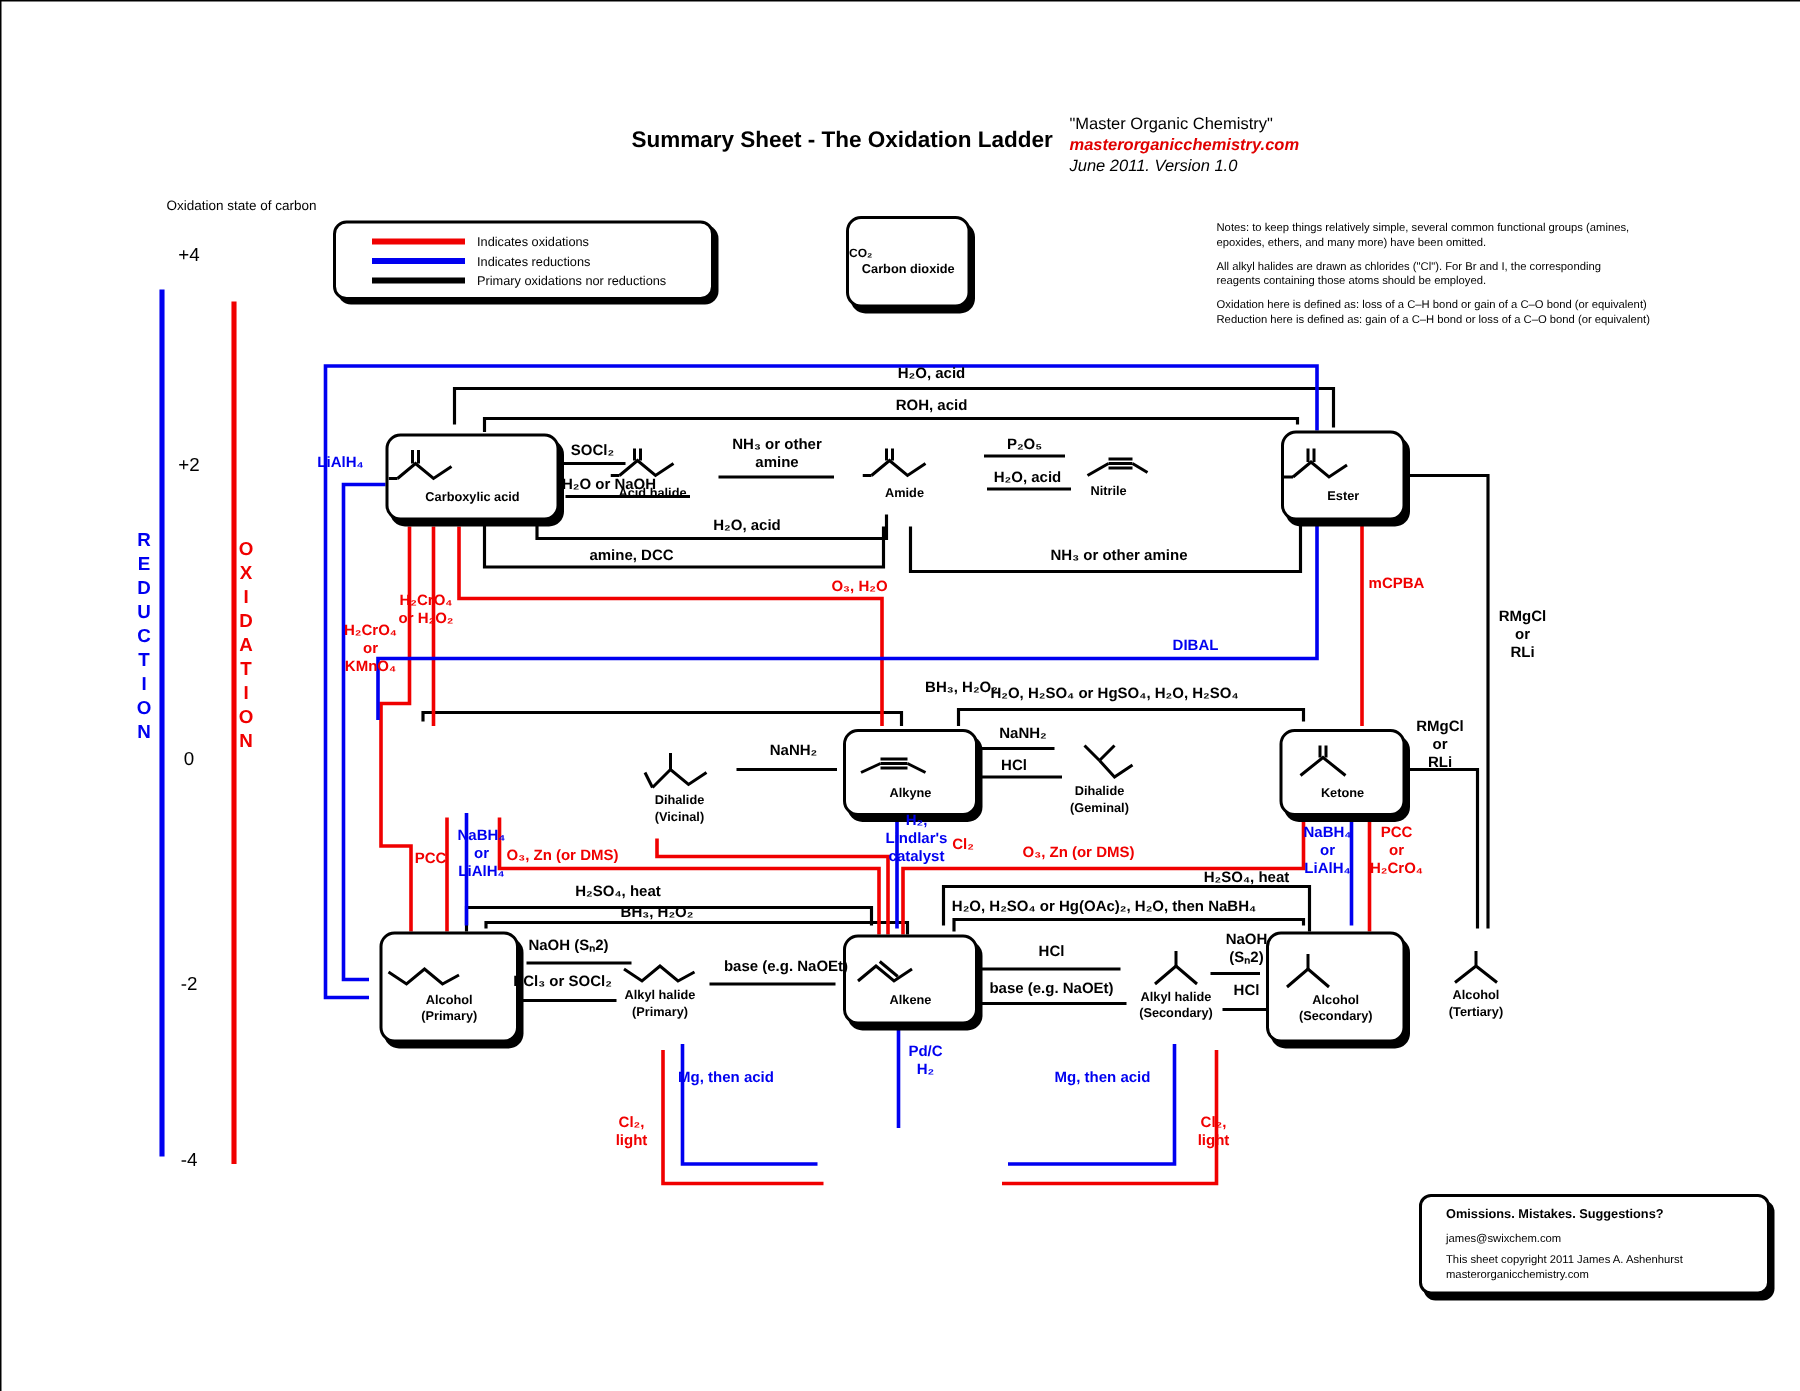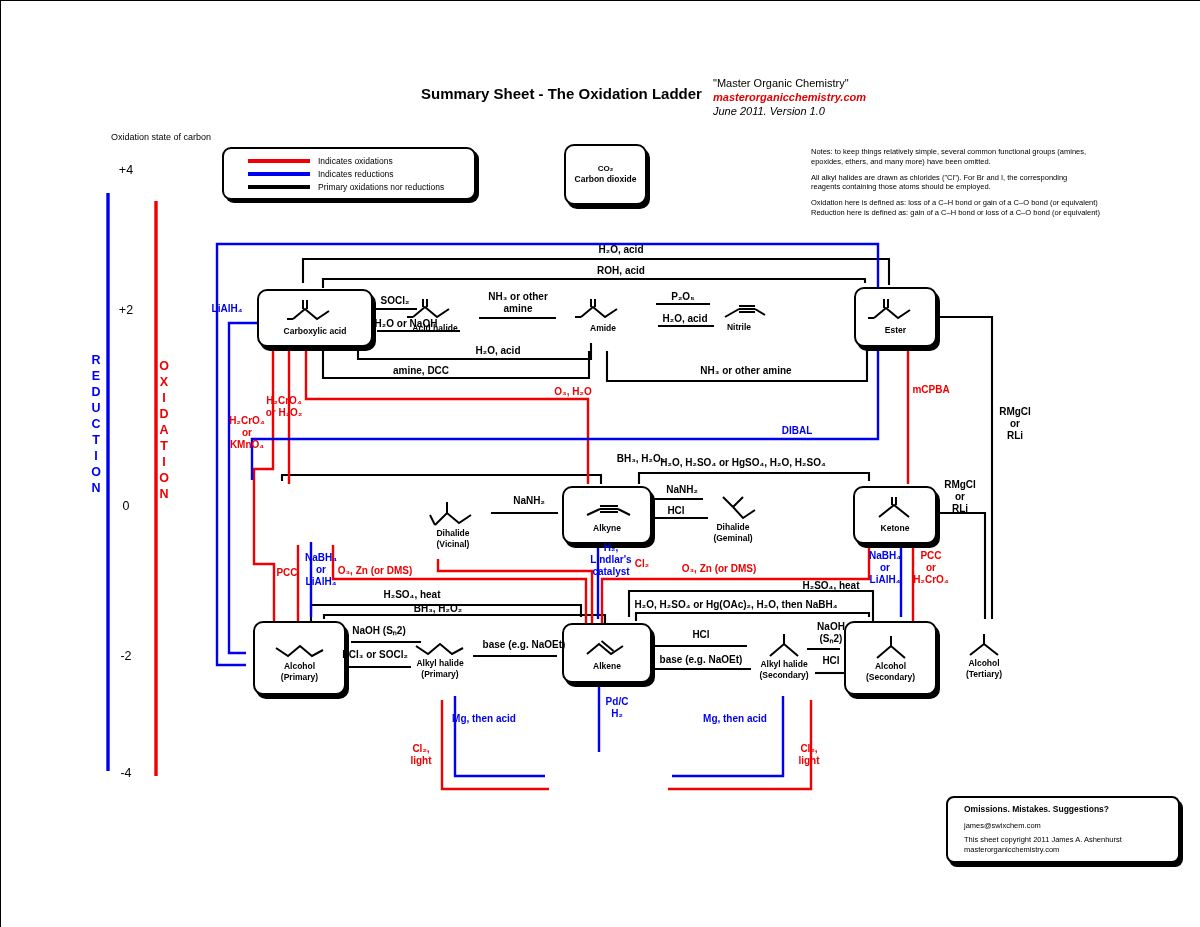--- a/index.html
+++ b/index.html
@@ -5,21 +5,21 @@
   html,body{margin:0;padding:0;background:#fff;}
   #canvas{position:relative;width:1200px;height:927px;background:#fff;border:1px solid #000;
           font-family:"Liberation Sans",sans-serif;overflow:hidden;}
   #wires{position:absolute;left:0;top:0;z-index:1;}
   #wires path{fill:none;}
   .lk{stroke:#000;stroke-width:2.1;}
   .lr{stroke:#f00000;stroke-width:2.4;}
   .lb{stroke:#0000f0;stroke-width:2.4;}
   .lax{stroke-width:3.4;}
   .cbox{position:absolute;z-index:2;background:#fff;border:2.5px solid #000;border-radius:10px;
-        box-shadow:3px 4px 0 #000;display:flex;flex-direction:column;align-items:center;
+        box-shadow:3px 4px 0 #000;display:flex;flex-direction:column;
         justify-content:center;gap:1px;}
   .cfree{position:absolute;z-index:2;display:flex;flex-direction:column;align-items:center;
          justify-content:center;gap:1px;}
   .clabel{font-size:8.5px;font-weight:bold;color:#000;text-align:center;white-space:pre-line;line-height:1.2;}
   .struct{stroke:#000;stroke-width:2;fill:none;}
   .rl{position:absolute;z-index:3;transform:translateX(-50%);text-align:center;
       font-size:10px;font-weight:bold;white-space:pre-line;line-height:1.2;}
   .c-k{color:#000;} .c-r{color:#f00000;} .c-b{color:#0000f0;}
   #title{position:absolute;left:420px;top:84px;font-size:15px;font-weight:bold;z-index:3;}
   #brand{position:absolute;left:712px;top:76px;z-index:3;font-size:11px;line-height:1.25;}

